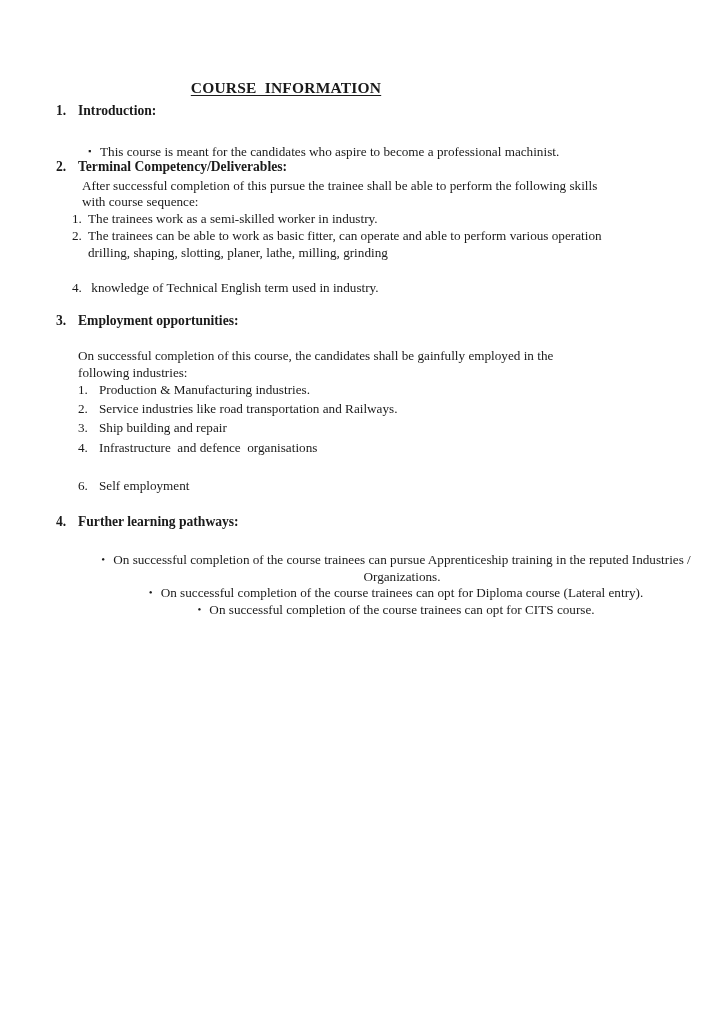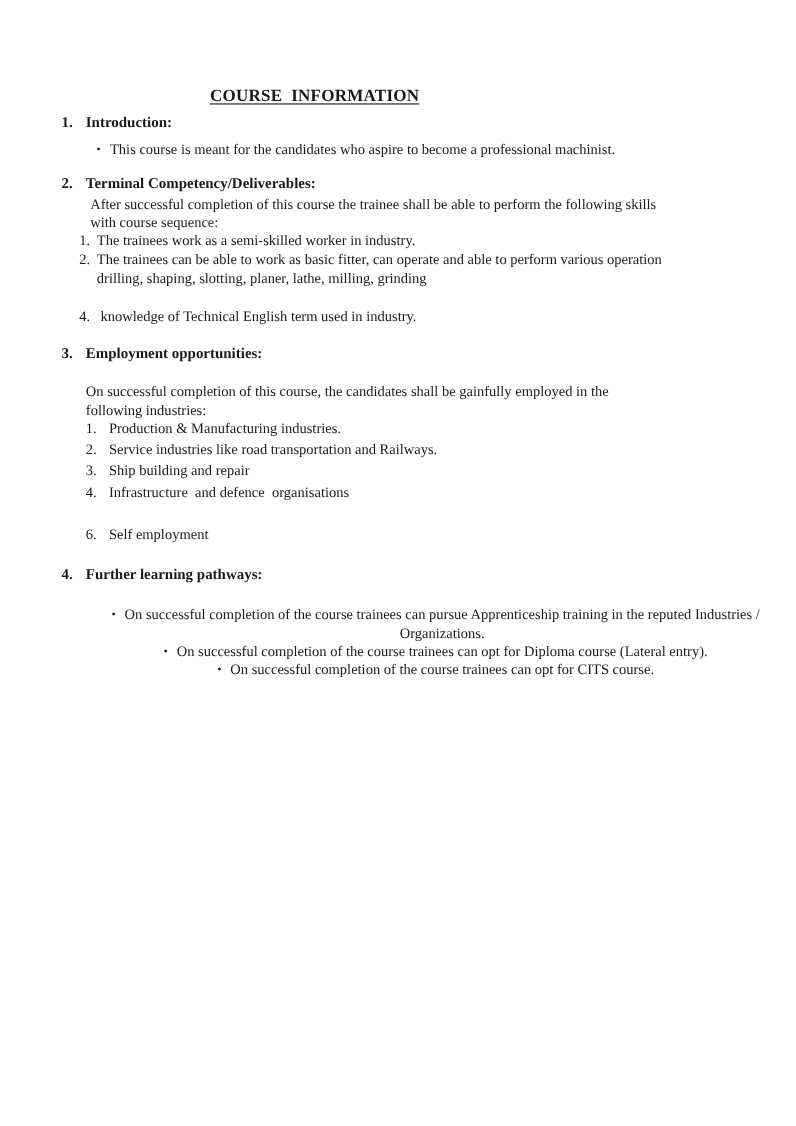--- a/index.html
+++ b/index.html
@@ -113,25 +113,25 @@
 </style>
 </head>
 <body>
 
 <div class="page">
 
   <div class="doc-title"><span class="ul">COURSE  INFORMATION</span></div>
 
   <div class="sec-head" style="top:103px;"><span class="num">1.</span><span>Introduction:</span></div>
 
-  <div class="sq-item" style="top:128px;text-align:center;"><span class="sqb">▪</span><span>This course is meant for the candidates who aspire to become a professional machinist.</span></div>
+  <div class="sq-item" style="top:144px;text-align:center;"><span class="sqb">▪</span><span>This course is meant for the candidates who aspire to become a professional machinist.</span></div>
 
   <div class="sec-head" style="top:159px;"><span class="num">2.</span><span>Terminal Competency/Deliverables:</span></div>
 
-  <div class="ln" style="top:178px; left:82px;">After successful completion of this course the trainee shall be able to perform the following skills</div>
+  <div class="ln" style="top:178px; left:82px;">After successful completion of this pursue the trainee shall be able to perform the following skills</div>
   <div class="ln" style="top:194px; left:82px;">with course sequence:</div>
 
   <div class="num-item" style="top:211px; left:72px;"><span class="n" style="width:16px;">1.</span><span>The trainees work as a semi-skilled worker in industry.</span></div>
 
   <div class="num-item" style="top:228px; left:72px;"><span class="n" style="width:16px;">2.</span><span>The trainees can be able to work as basic fitter, can operate and able to perform various operation</span></div>
   <div class="ln" style="top:245px; left:88px;">drilling, shaping, slotting, planer, lathe, milling, grinding</div>
 
 
   <div class="num-item" style="top:280px; left:72px;"><span class="n" style="width:16px;">4.</span><span> knowledge of Technical English term used in industry.</span></div>
 

